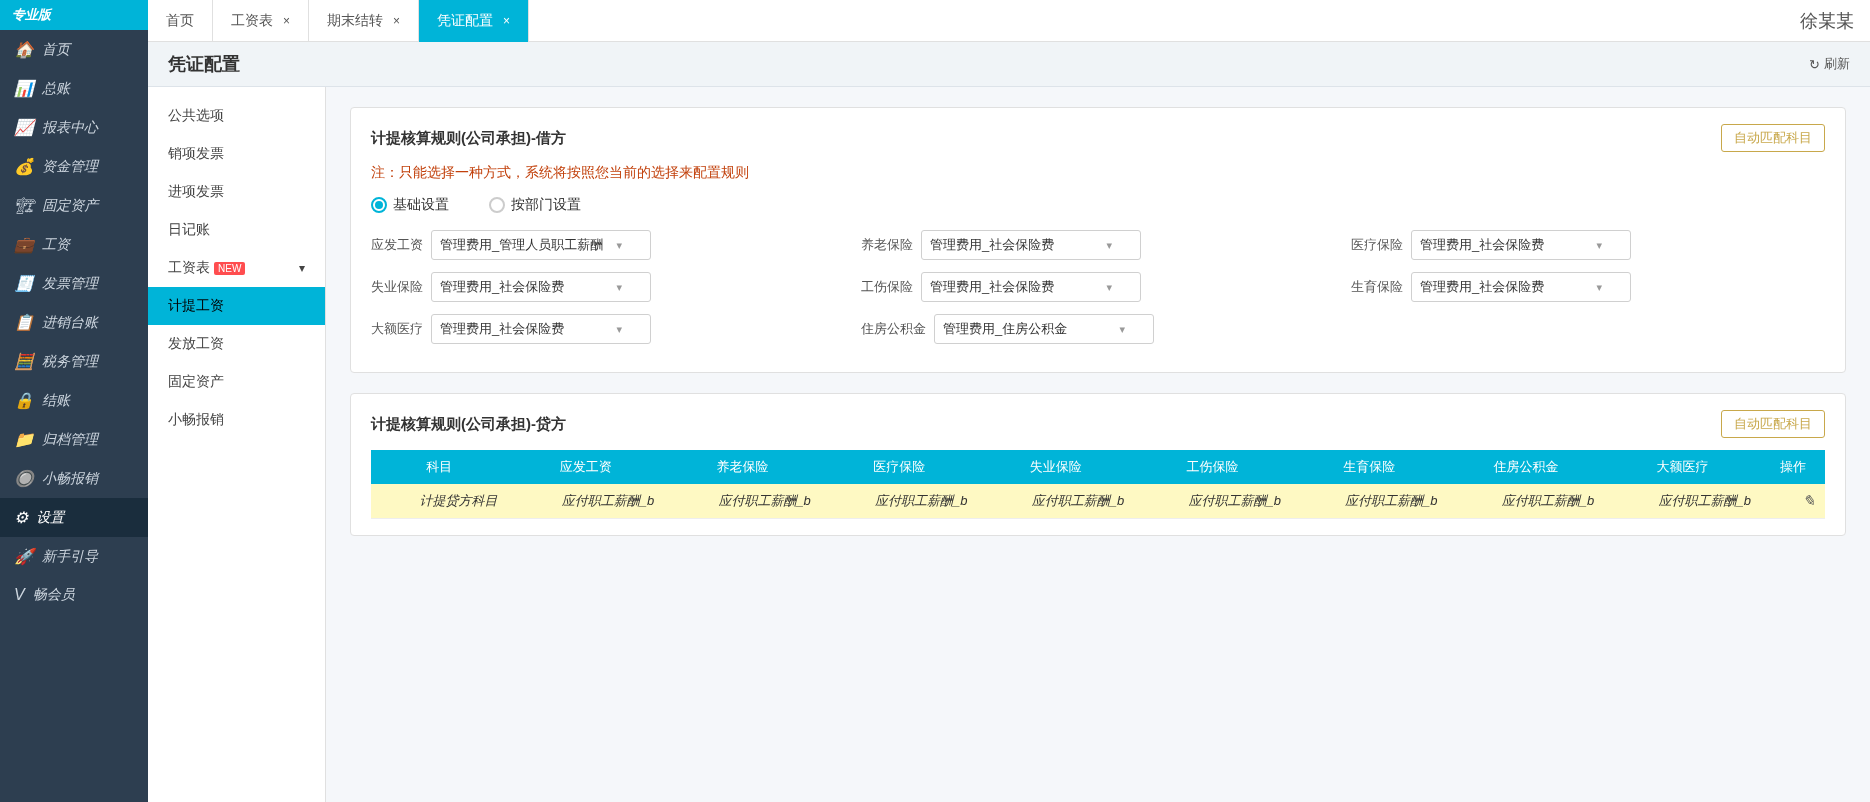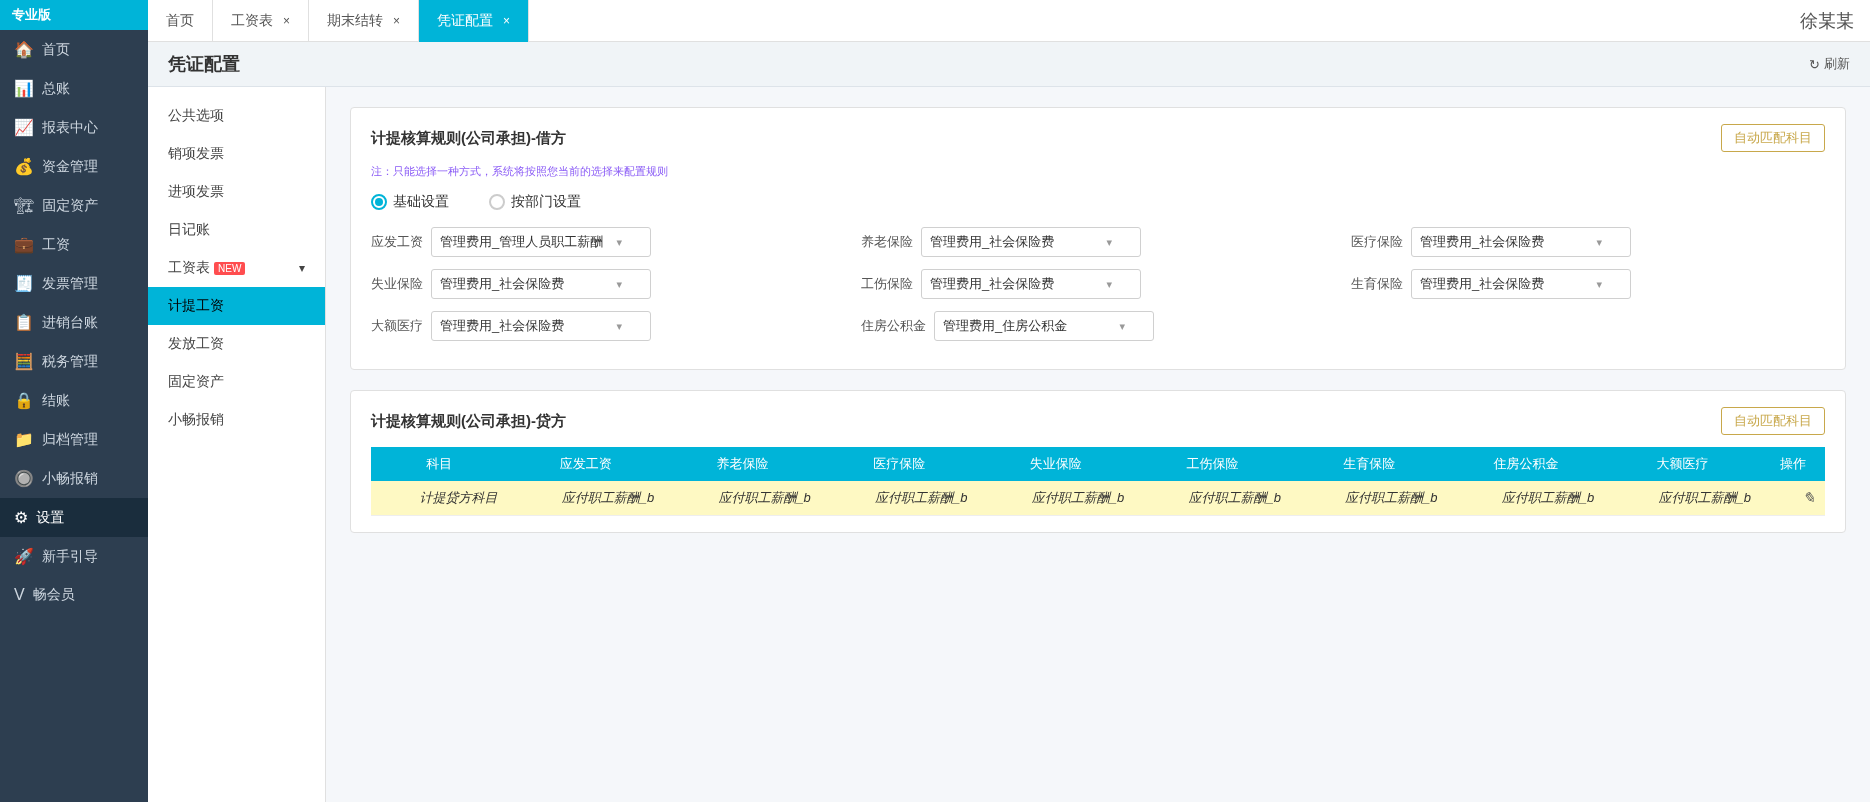--- a/index.html
+++ b/index.html
@@ -7,20 +7,21 @@
 
     
     .sidebar {
       width: 148px;
       min-width: 148px;
       background: #2d3e50;
       display: flex;
       flex-direction: column;
       height: 100%;
       color: #fff;
+      font-style: italic;
     }
     .sidebar-header {
       background: #00b4d8;
       padding: 8px 12px;
       font-size: 13px;
       color: #fff;
       font-weight: bold;
       height: 30px;
       display: flex;
       align-items: center;
@@ -161,21 +162,21 @@
     .auto-match-btn {
       border: 1px solid #c8a84b;
       color: #c8a84b;
       background: #fff;
       padding: 4px 12px;
       border-radius: 3px;
       font-size: 13px;
       cursor: pointer;
     }
 
-    .notice-text { color: #8b5cf6; font-size: 11px; margin-bottom: 14px; }
+    .notice-text { color: #c2410c; font-size: 14px; margin-bottom: 14px; }
 
     
     .radio-group {
       display: flex;
       gap: 40px;
       margin-bottom: 16px;
     }
     .radio-item {
       display: flex;
       align-items: center;

